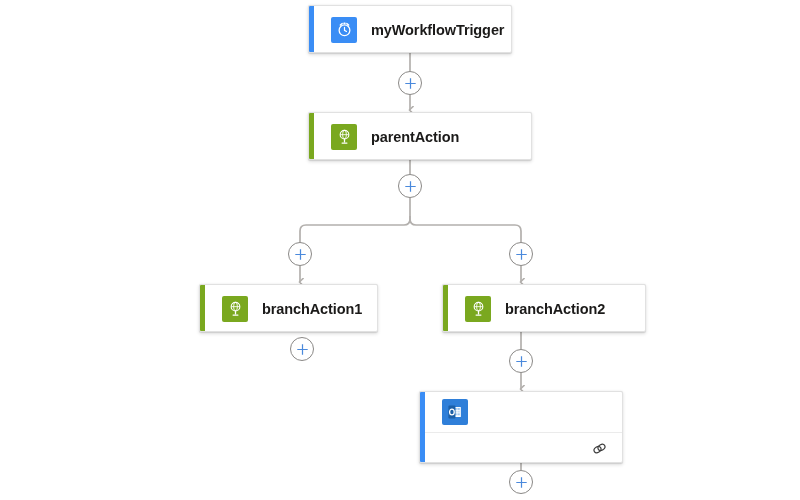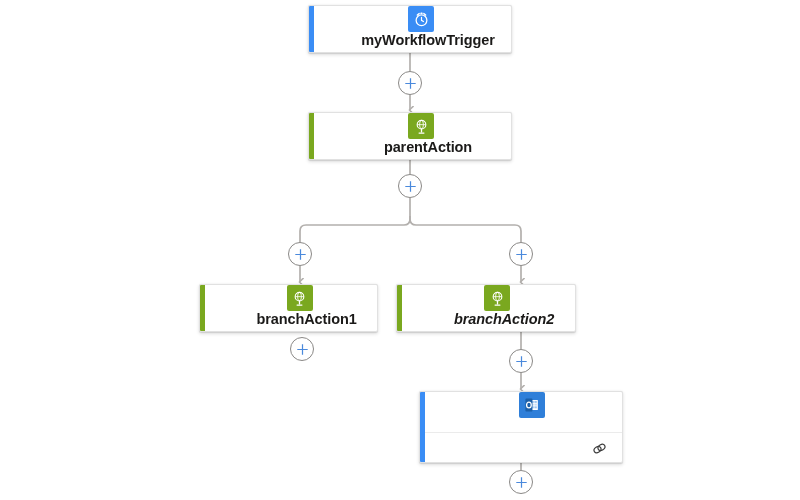--- a/index.html
+++ b/index.html
@@ -42,21 +42,20 @@
     left: 0;
     top: 0;
     bottom: 0;
     width: 5px;
   }
   .node-header {
     display: flex;
     align-items: center;
     height: 47px;
     padding-left: 22px;
-    flex-direction: column;
   }
   .node-icon {
     width: 26px;
     height: 26px;
     border-radius: 2px;
     flex: 0 0 auto;
     display: flex;
     align-items: center;
     justify-content: center;
   }
@@ -144,21 +143,21 @@
           <circle cx="12" cy="13.2" r="7.6" fill="none" stroke="#ffffff" stroke-width="1.8"></circle>
           <path d="M12 9.1 L12 13.2 L14.8 14.9" fill="none" stroke="#ffffff" stroke-width="1.7" stroke-linecap="round"></path>
           <path d="M8.7 3.6 L6.1 5.8 M15.3 3.6 L17.9 5.8" stroke="#ffffff" stroke-width="2" stroke-linecap="round"></path>
           <rect x="10.4" y="2.1" width="3.2" height="2.3" rx="0.6" fill="#ffffff"></rect>
         </svg>
       </div>
       <div class="node-title">myWorkflowTrigger</div>
     </div>
   </div>
 
-  <div class="node" id="node-parentAction" style="left:308px; top:112px; width:204px; height:48px;">
+  <div class="node" id="node-parentAction" style="left:308px; top:112px; width:224px; height:48px;">
     <div class="accent" style="background:#7aa81f;"></div>
     <div class="node-header">
       <div class="node-icon" style="background:#7aa81f;">
         <svg width="17" height="17" viewBox="0 0 24 24">
           <circle cx="12" cy="9.4" r="6.1" fill="none" stroke="#ffffff" stroke-width="1.6"></circle>
           <ellipse cx="12" cy="9.4" rx="2.7" ry="6.1" fill="none" stroke="#ffffff" stroke-width="1.2"></ellipse>
           <path d="M6.1 9.4 L17.9 9.4" stroke="#ffffff" stroke-width="1.2"></path>
           <path d="M12 15.5 L12 19.6" stroke="#ffffff" stroke-width="1.8" stroke-linecap="round"></path>
           <path d="M8.6 21.2 L15.4 21.2" stroke="#ffffff" stroke-width="1.8" stroke-linecap="round"></path>
         </svg>
@@ -176,21 +175,21 @@
           <ellipse cx="12" cy="9.4" rx="2.7" ry="6.1" fill="none" stroke="#ffffff" stroke-width="1.2"></ellipse>
           <path d="M6.1 9.4 L17.9 9.4" stroke="#ffffff" stroke-width="1.2"></path>
           <path d="M12 15.5 L12 19.6" stroke="#ffffff" stroke-width="1.8" stroke-linecap="round"></path>
           <path d="M8.6 21.2 L15.4 21.2" stroke="#ffffff" stroke-width="1.8" stroke-linecap="round"></path>
         </svg>
       </div>
       <div class="node-title">branchAction1</div>
     </div>
   </div>
 
-  <div class="node" id="node-branchAction2" style="left:396px; top:284px; width:180px; height:48px;font-style:italic;">
+  <div class="node" id="node-branchAction2" style="left:442px; top:284px; width:204px; height:48px;">
     <div class="accent" style="background:#7aa81f;"></div>
     <div class="node-header">
       <div class="node-icon" style="background:#7aa81f;">
         <svg width="17" height="17" viewBox="0 0 24 24">
           <circle cx="12" cy="9.4" r="6.1" fill="none" stroke="#ffffff" stroke-width="1.6"></circle>
           <ellipse cx="12" cy="9.4" rx="2.7" ry="6.1" fill="none" stroke="#ffffff" stroke-width="1.2"></ellipse>
           <path d="M6.1 9.4 L17.9 9.4" stroke="#ffffff" stroke-width="1.2"></path>
           <path d="M12 15.5 L12 19.6" stroke="#ffffff" stroke-width="1.8" stroke-linecap="round"></path>
           <path d="M8.6 21.2 L15.4 21.2" stroke="#ffffff" stroke-width="1.8" stroke-linecap="round"></path>
         </svg>

